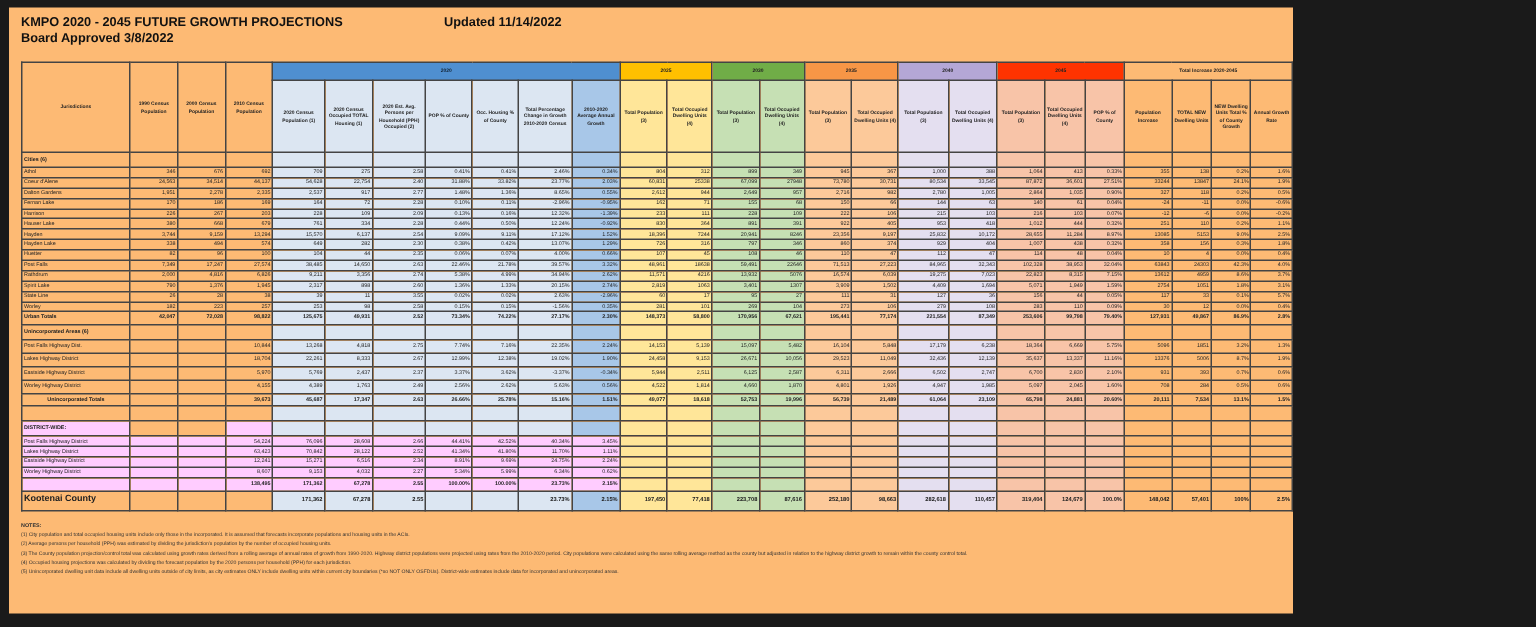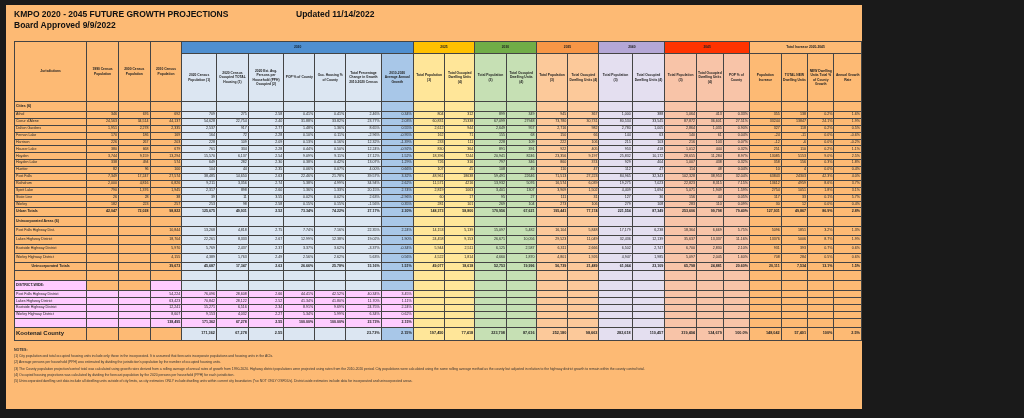--- a/index.html
+++ b/index.html
@@ -27,21 +27,21 @@
   .notes{position:absolute;left:8px;top:342px;font-size:3.4px;color:#333;line-height:6.2px;width:990px;}
   .notes b{font-size:3.6px;}
 </style>
 </head>
 <body>
 
 <div class="page">
   <div class="hdr">
     <div>KMPO 2020 - 2045 FUTURE GROWTH PROJECTIONS</div>
     <div class="upd">Updated 11/14/2022</div>
-    <div>Board Approved 9/9/2022</div>
+    <div>Board Approved 3/8/2022</div>
   </div>
 
   <table id="grid">
     <colgroup>
       <col style="width:80px">
         <col style="width:36px">
         <col style="width:36px">
         <col style="width:36px">
       <col style="width:40px">
         <col style="width:37px">

